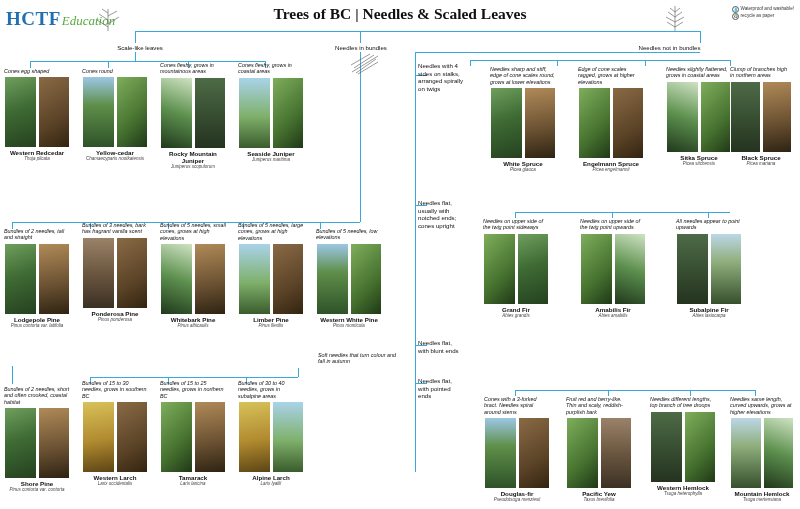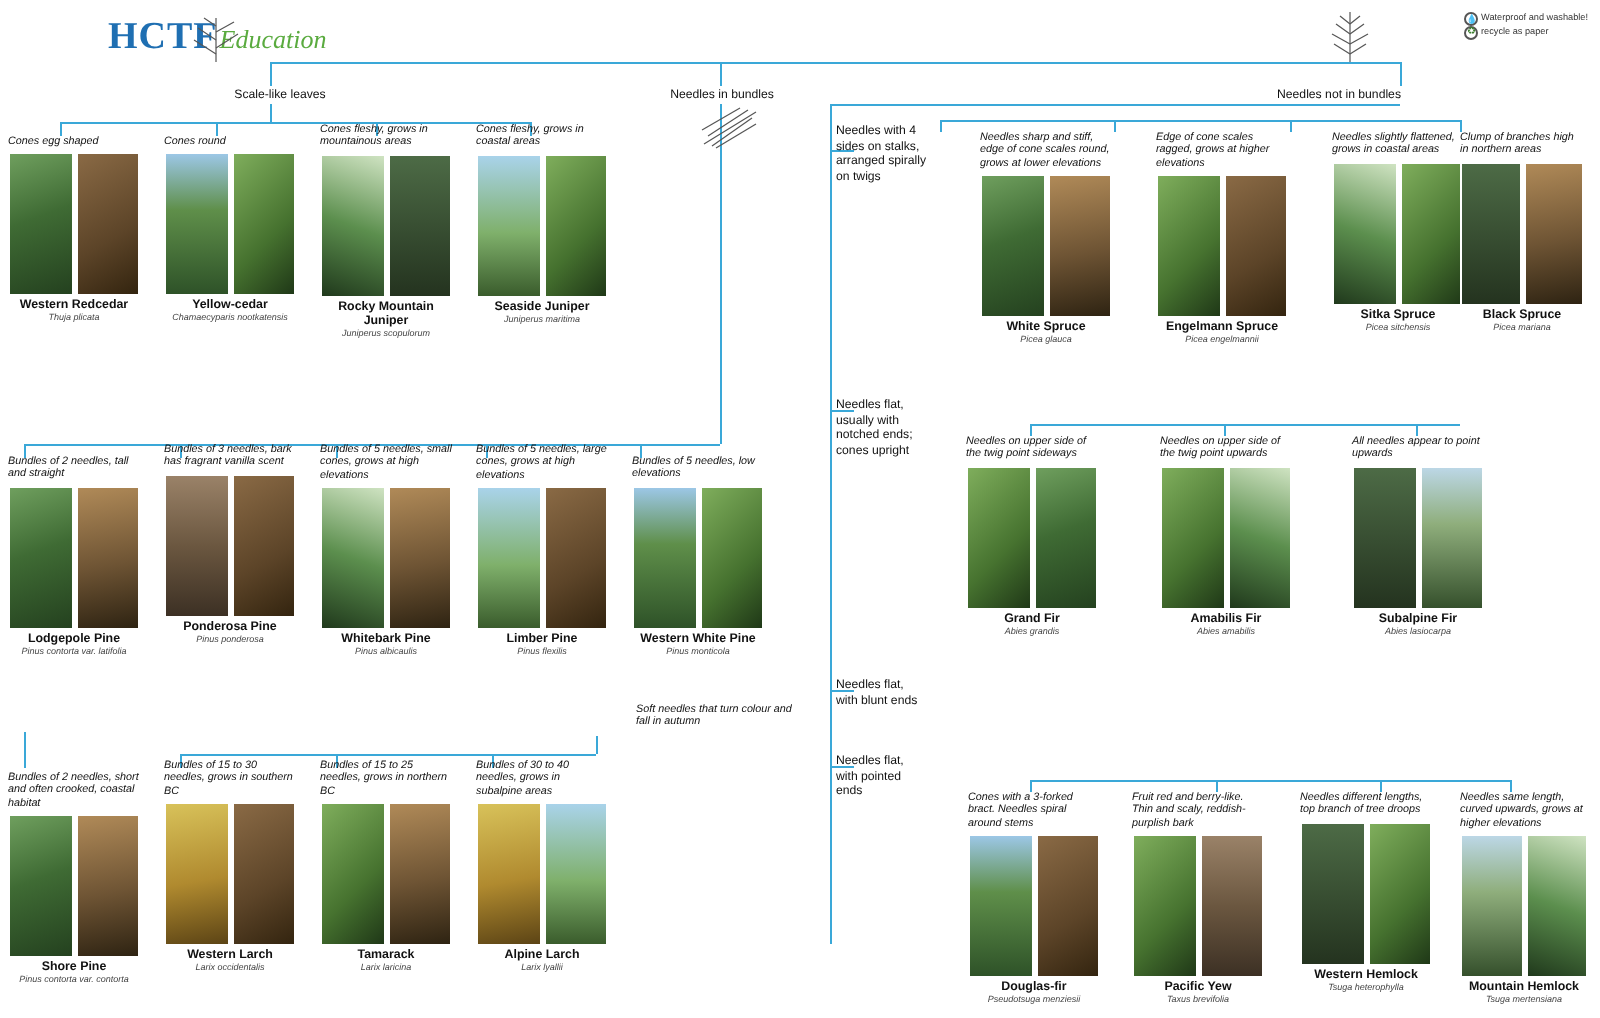--- a/index.html
+++ b/index.html
@@ -8,21 +8,21 @@
     width: 800px; height: 509px;
     background: #ffffff;
     font-family: "Liberation Sans", sans-serif;
     color: #1a1a1a;
     position: relative;
     overflow: hidden;
   }
   #root { position:absolute; inset:0; }
 
   
-  .logo { position:absolute; left:6px; top:8px; width:86px; height:22px;margin-left:48px; }
+  .logo { position:absolute; left:6px; top:8px; width:86px; height:22px; }
   .logo .hctf {
     font-family:"Liberation Serif", serif;
     font-weight:bold; font-size:19px; color:#1f6fb2; letter-spacing:0.5px;
   }
   .logo .edu {
     font-family:"Liberation Serif", serif;
     font-size:13px; color:#5aab3f; font-style:italic; margin-left:1px;
   }
   .title {
     position:absolute; left:0; right:0; top:5px;
@@ -78,20 +78,21 @@
   .flabel { position:absolute; font-size:5.4px; font-style:italic; line-height:1.2; color:#111; }
 </style>
 </head>
 <body>
 
 <div id="root">
 
   <div class="logo">
     <span class="hctf">HCTF</span><span class="edu">Education</span>
   </div>
+  <div class="title">Trees of BC | Needles &amp; Scaled Leaves</div>
   <div class="waterproof">
     <div class="wp-row">
         <span class="wp-ic d"></span>
         <span>Waterproof and washable!</span>
       </div>
     <div class="wp-row">
         <span class="wp-ic r"></span>
         <span>recycle as paper</span>
       </div>
   </div>

